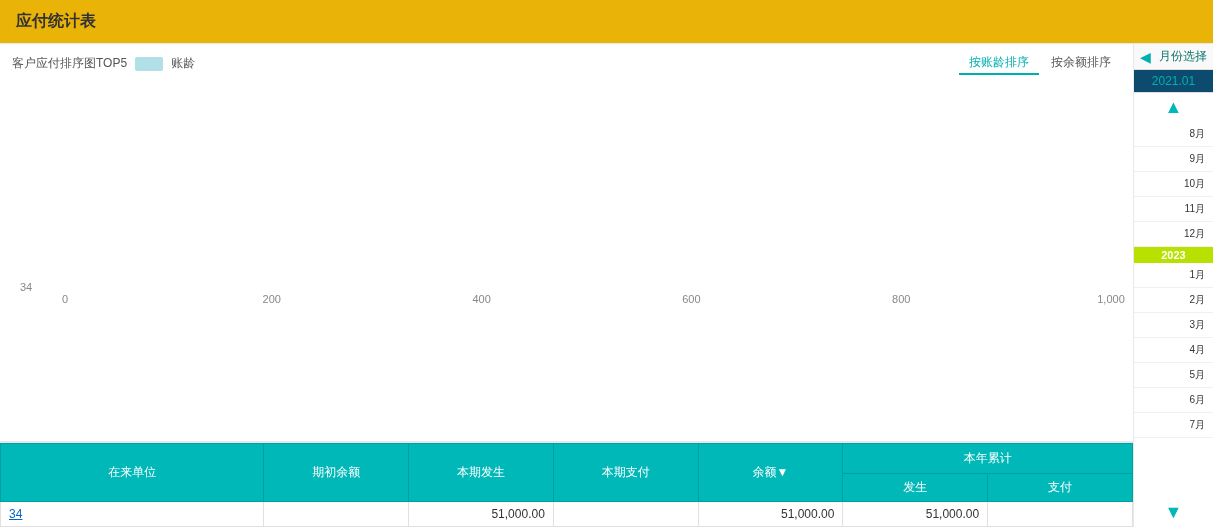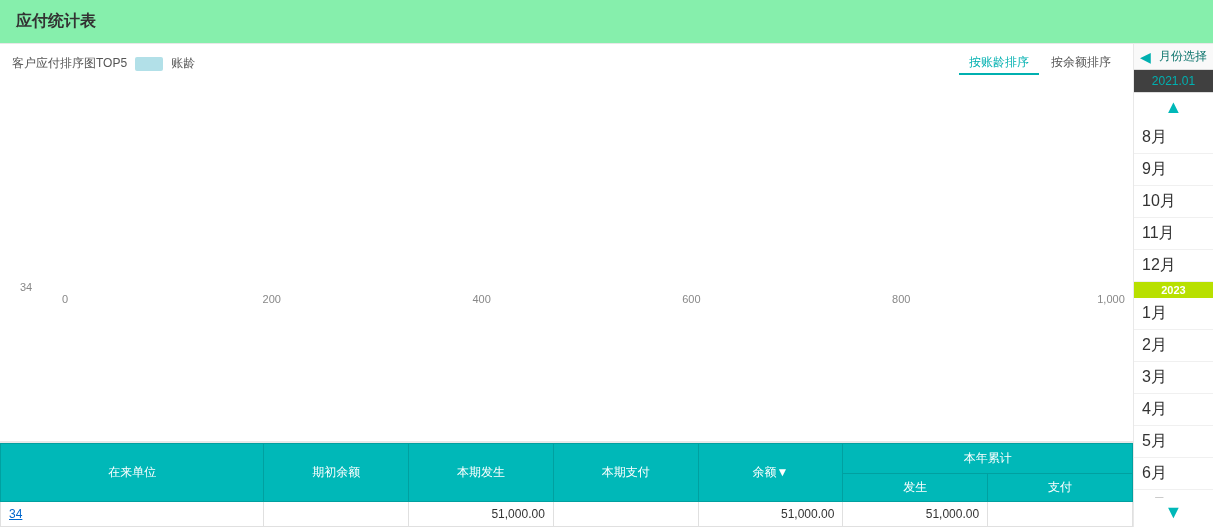--- a/index.html
+++ b/index.html
@@ -9,21 +9,21 @@
       width: 1213px;
       height: 527px;
       background: #f0f2f5;
       display: flex;
       flex-direction: column;
       overflow: hidden;
     }
 
     
     .header {
-      background: #86efac;
+      background: #eab308;
       padding: 10px 16px;
       display: flex;
       align-items: center;
       justify-content: space-between;
       border-bottom: 1px solid #e8e8e8;
       height: 44px;
     }
     .header-title {
       font-size: 16px;
       font-weight: bold;
@@ -218,22 +218,22 @@
       padding: 4px;
     }
     .month-list {
       flex: 1;
       overflow-y: auto;
       display: flex;
       flex-direction: column;
     }
     .month-item {
       padding: 5px 8px;
-      text-align: left;
-      font-size: 16px;
+      text-align: right;
+      font-size: 10px;
       color: #333;
       cursor: pointer;
       border-bottom: 1px solid #f0f0f0;
     }
   </style>
 </head>
 <body>
 
 <div class="main-container">
 
@@ -305,21 +305,21 @@
       </div>
     </div>
 
     <div class="right-sidebar">
 
       <div style="display:flex; align-items:center; justify-content:space-between; padding:4px 6px; border-bottom:1px solid #ddd; background:#f9f9f9;">
         <span style="color:#00b0b0; font-size:14px; cursor:pointer;">◀</span>
         <span style="font-size:12px; color:#0f766e;">月份选择</span>
       </div>
 
-      <div style="padding:4px 6px; text-align:center; font-size:12px; color:#00b0b0; border-bottom:1px solid #ddd; background:#404040;">2021.01</div>
+      <div style="padding:4px 6px; text-align:center; font-size:12px; color:#00b0b0; border-bottom:1px solid #ddd; background:#0c4a6e;">2021.01</div>
 
       <div class="sidebar-arrow" style="color:#00b8b8; font-size:18px; padding:4px; text-align:center;">▲</div>
 
       <div class="month-list">
         <div class="month-item">8月</div>
         <div class="month-item">9月</div>
         <div class="month-item">10月</div>
         <div class="month-item">11月</div>
         <div class="month-item">12月</div>
         <div style="background:#b8e000; color:#fff; font-size:11px; padding:2px 4px; text-align:center; font-weight:bold;">2023</div>

